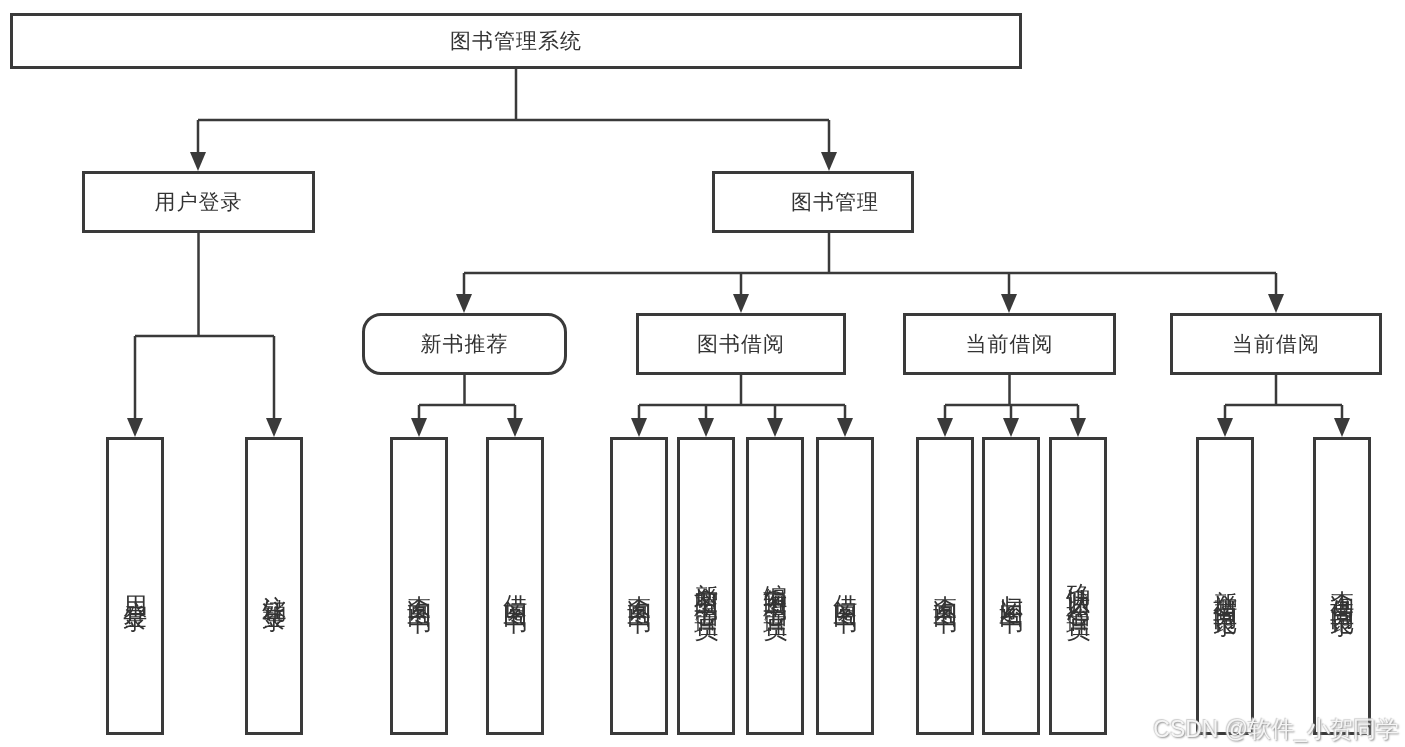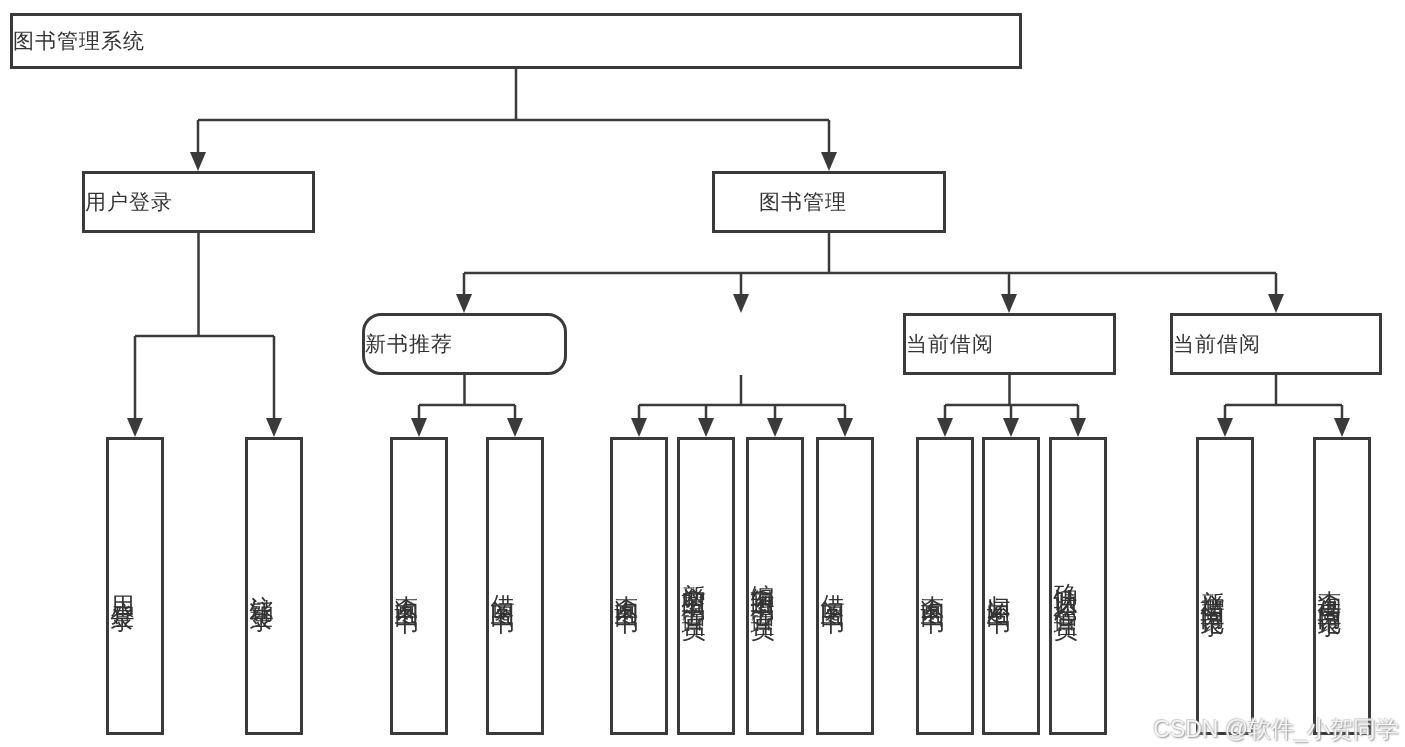--- a/index.html
+++ b/index.html
@@ -9,37 +9,37 @@
     background:#ffffff;
     font-family:"Liberation Sans",sans-serif;
     overflow:hidden;
   }
   #wires{position:absolute;left:0;top:0;width:1405px;height:747px;}
   .box{
     position:absolute;
     box-sizing:border-box;
     border:3px solid #3a3a3a;
     background:#ffffff;
-    display:flex;align-items:center;
+    display:flex;align-items:center;justify-content:center;
     color:#333333;
   }
   .hlabel{font-size:21px;letter-spacing:1px;white-space:nowrap;}
   .leaf .vtext{
     writing-mode:vertical-rl;
     text-orientation:mixed;
     font-size:24px;
     letter-spacing:5px;
     line-height:1.1;
     color:#333333;
   }
   
   #n-root{left:10px;top:13px;width:1012px;height:56px;}
   
   #n-user-login-group{left:82px;top:171px;width:233px;height:62px;}
-  #n-book-mgmt-group{left:712px;top:171px;width:234px;height:62px;padding-left:44px;}
+  #n-book-mgmt-group{left:712px;top:171px;width:202px;height:62px;padding-left:44px;}
   
   #n-new-book-rec{left:362px;top:313px;width:205px;height:62px;border-radius:19px;}
   #n-book-borrow{left:636px;top:313px;width:210px;height:62px;}
   #n-current-borrow{left:903px;top:313px;width:213px;height:62px;}
   #n-borrow-records{left:1170px;top:313px;width:212px;height:62px;}
   
   .leaf{top:437px;width:58px;height:298px;}
   #n-leaf-user-login{left:106px;}
   #n-leaf-logout{left:245px;}
   #n-leaf-query-book-1{left:390px;}
@@ -115,20 +115,23 @@
   <div class="box" id="n-user-login-group">
     <span class="hlabel">用户登录</span>
   </div>
   <div class="box" id="n-book-mgmt-group">
     <span class="hlabel">图书管理</span>
   </div>
 
   <div class="box" id="n-new-book-rec">
     <span class="hlabel">新书推荐</span>
   </div>
+  <div class="box" id="n-book-borrow">
+    <span class="hlabel">图书借阅</span>
+  </div>
   <div class="box" id="n-current-borrow">
     <span class="hlabel">当前借阅</span>
   </div>
   <div class="box" id="n-borrow-records">
     <span class="hlabel">当前借阅</span>
   </div>
 
   <div class="box leaf" id="n-leaf-user-login">
     <span class="vtext">用户登录</span>
   </div>

